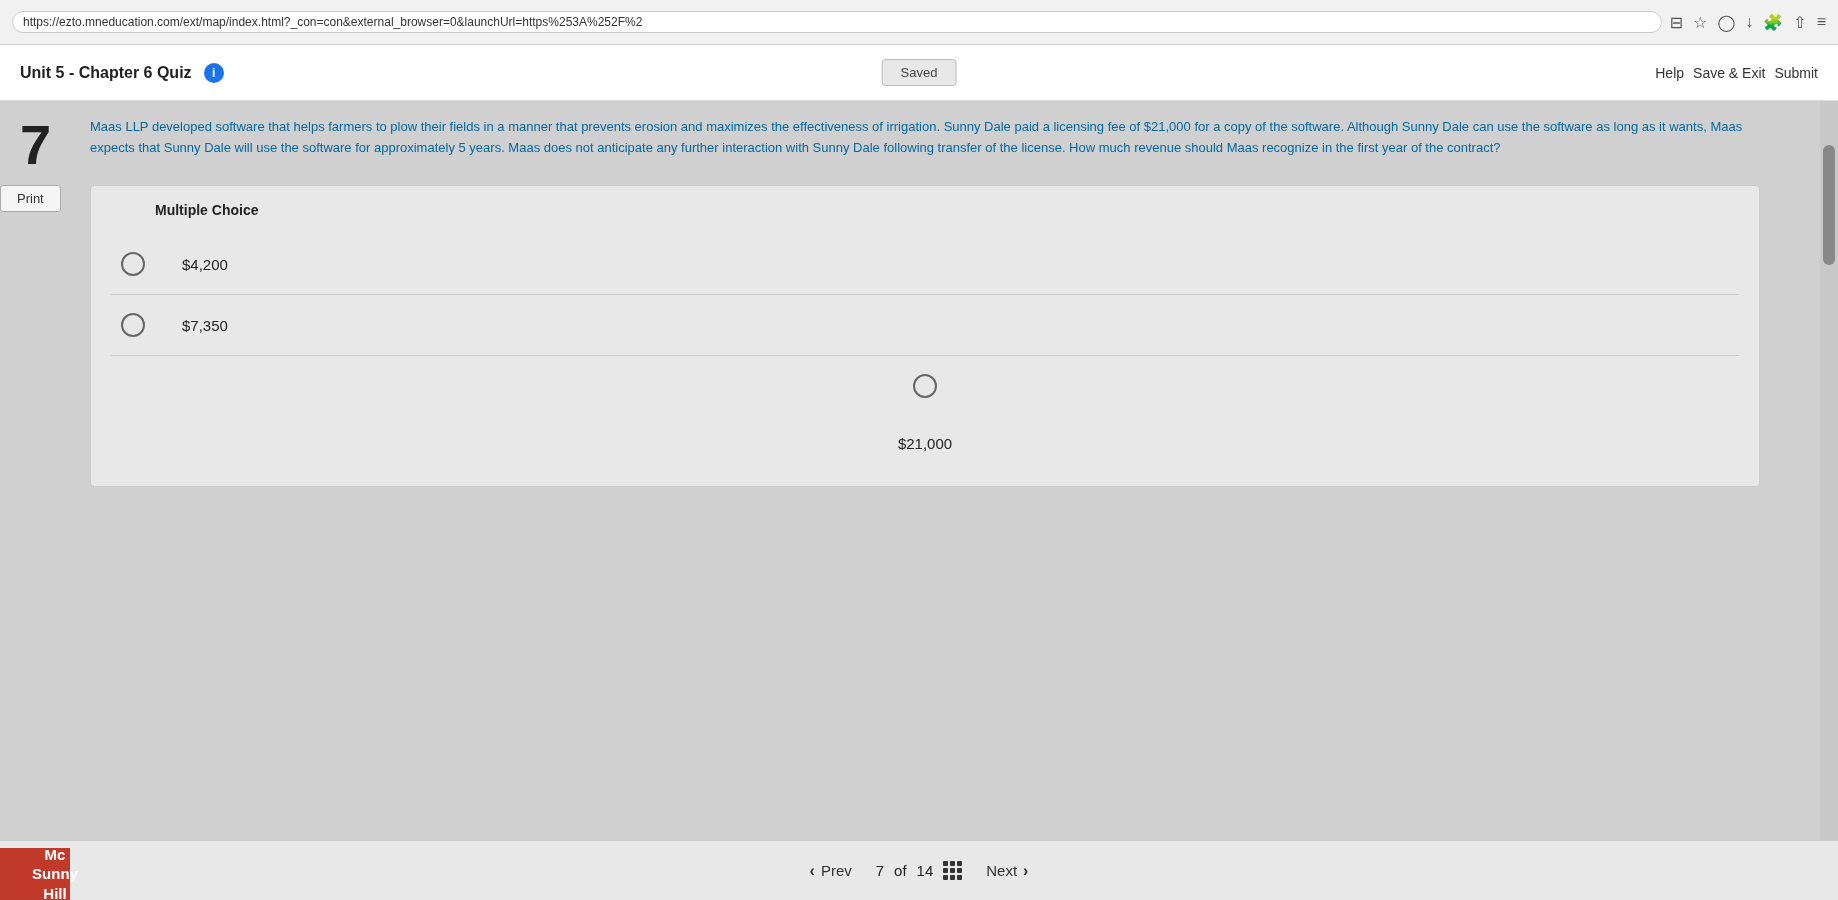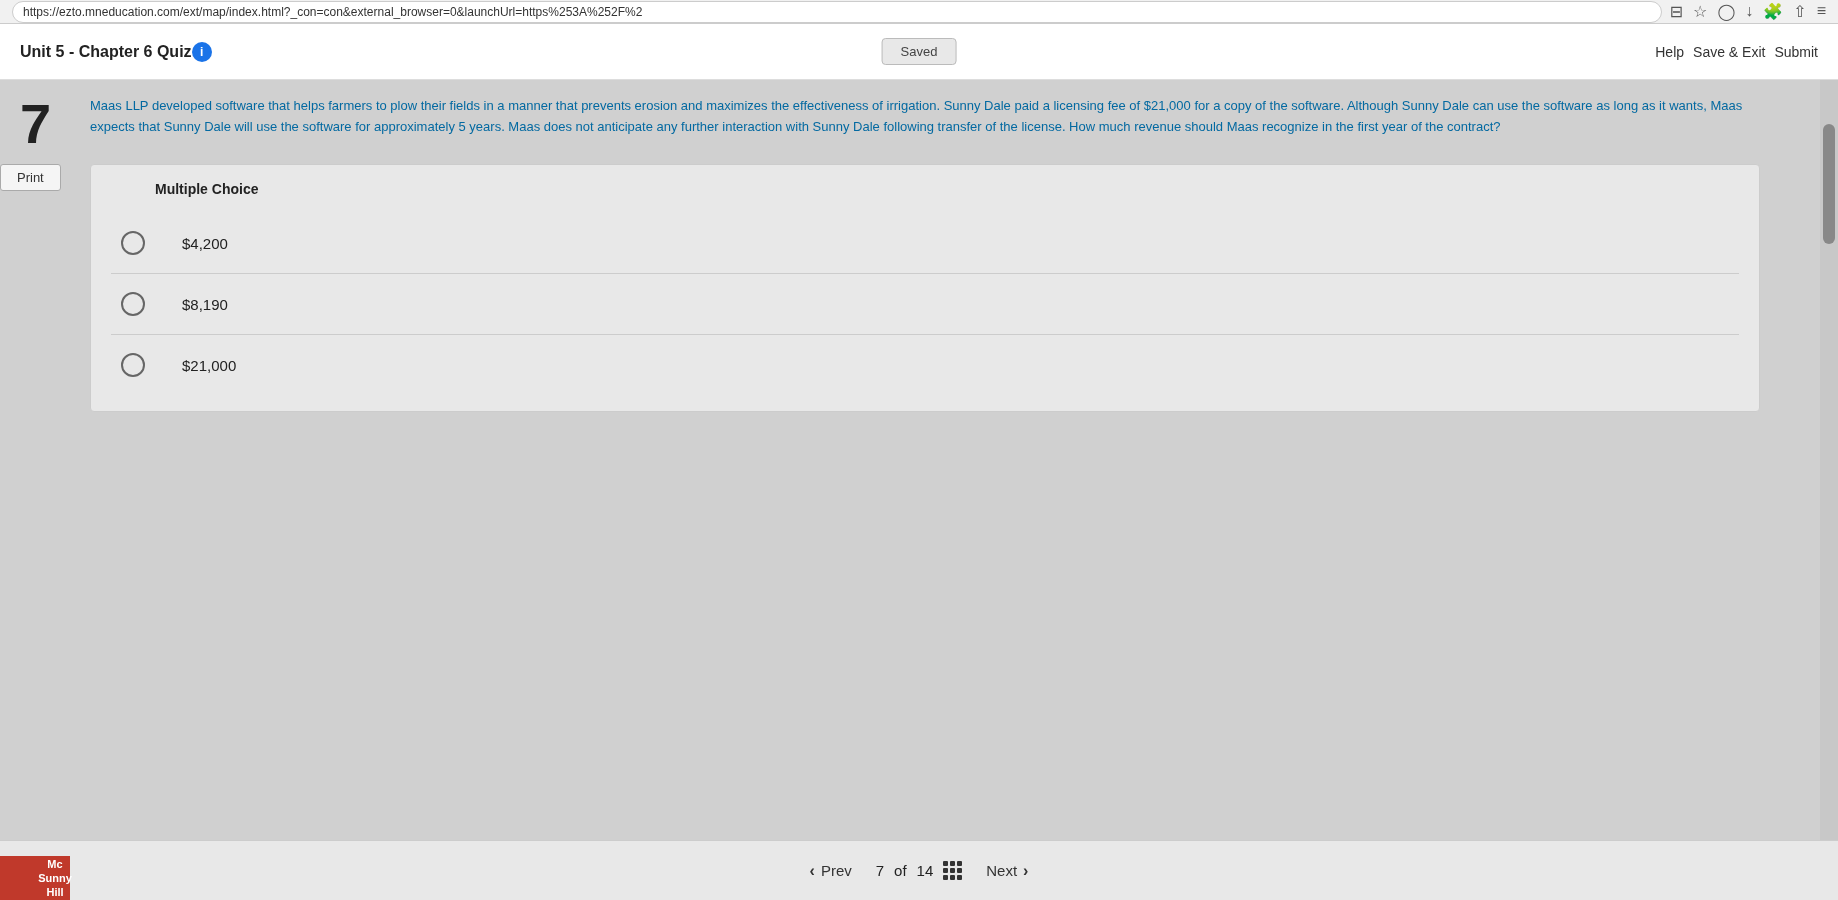--- a/index.html
+++ b/index.html
@@ -7,21 +7,21 @@
       font-family: Arial, sans-serif;
       background: #d0d0d0;
       width: 1838px;
       min-height: 900px;
       overflow-x: hidden;
     }
 
     
     .browser-bar {
       background: #f1f1f1;
-      height: 24px;
+      height: 45px;
       display: flex;
       align-items: center;
       padding: 0 12px;
       border-bottom: 1px solid #ccc;
       font-size: 13px;
       color: #333;
       gap: 8px;
     }
     .browser-bar .url-bar {
       flex: 1;
@@ -51,21 +51,21 @@
       padding: 0 20px;
       border-bottom: 1px solid #ddd;
       position: relative;
     }
     .app-title {
       font-size: 16px;
       font-weight: 600;
       color: #222;
       display: flex;
       align-items: center;
-      gap: 0;
+      gap: 12px;
     }
     .info-icon {
       display: inline-flex;
       align-items: center;
       justify-content: center;
       width: 20px;
       height: 20px;
       background: #1a73e8;
       border-radius: 50%;
       color: white;
@@ -190,20 +190,21 @@
     
     .option-row {
       display: flex;
       align-items: center;
       padding: 18px 10px;
       border-bottom: 1px solid #ccc;
       gap: 37px;
     }
     .option-row:last-child {
       border-bottom: none;
+      flex-direction: column;
     }
     .radio-circle {
       width: 24px;
       height: 24px;
       border: 2px solid #666;
       border-radius: 50%;
       flex-shrink: 0;
       background: transparent;
       cursor: pointer;
     }
@@ -262,27 +263,27 @@
       background: #333;
       border-radius: 1px;
     }
 
     
     .mcgraw-logo {
       position: fixed;
       bottom: 0;
       left: 0;
       width: 70px;
-      height: 44px;
+      height: 52px;
       background: #c0392b;
       display: flex;
       align-items: center;
       justify-content: center;
       color: white;
-      font-size: 11px;
+      font-size: 15px;
       font-weight: bold;
       text-align: center;
       line-height: 1.3;
       z-index: 200;
       padding-left: 40px;
     }
   </style>
 </head>
 <body>
 
@@ -325,21 +326,21 @@
       <div class="answer-section">
         <div class="multiple-choice-label">Multiple Choice</div>
 
         <div class="option-row">
           <div class="radio-circle"></div>
           <span class="option-label">$4,200</span>
         </div>
 
         <div class="option-row">
           <div class="radio-circle"></div>
-          <span class="option-label">$8,190</span>
+          <span class="option-label">$7,350</span>
         </div>
 
         <div class="option-row">
           <div class="radio-circle"></div>
           <span class="option-label">$21,000</span>
         </div>
       </div>
     </div>
   </div>
 

